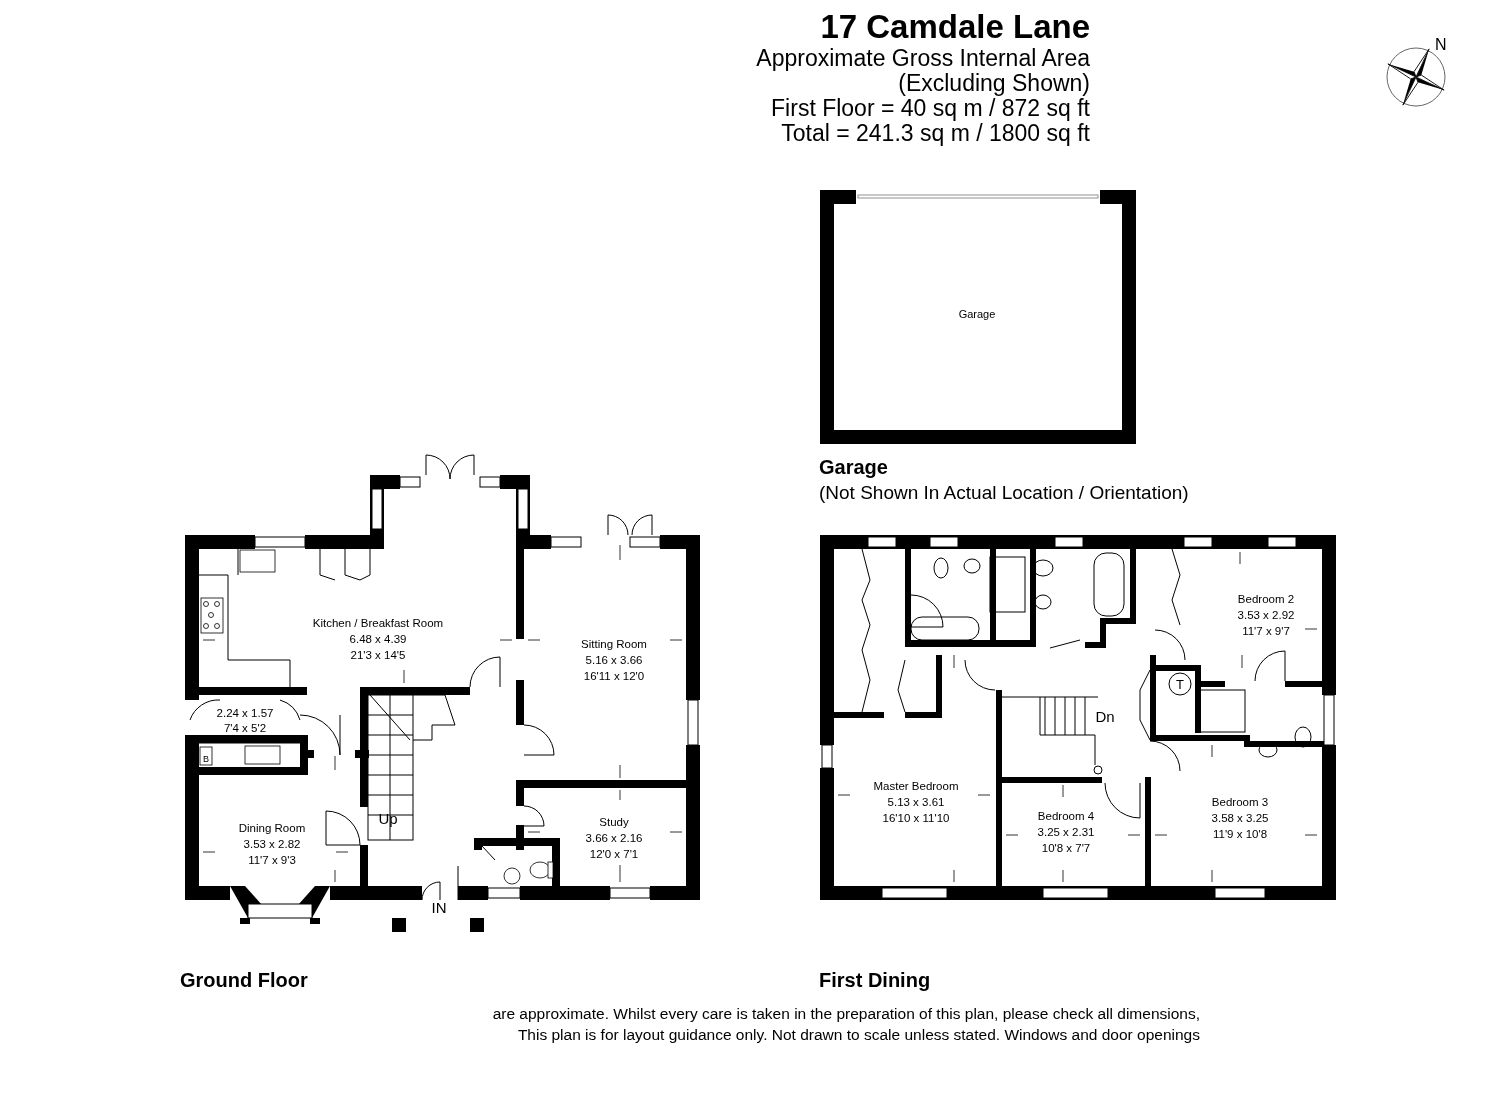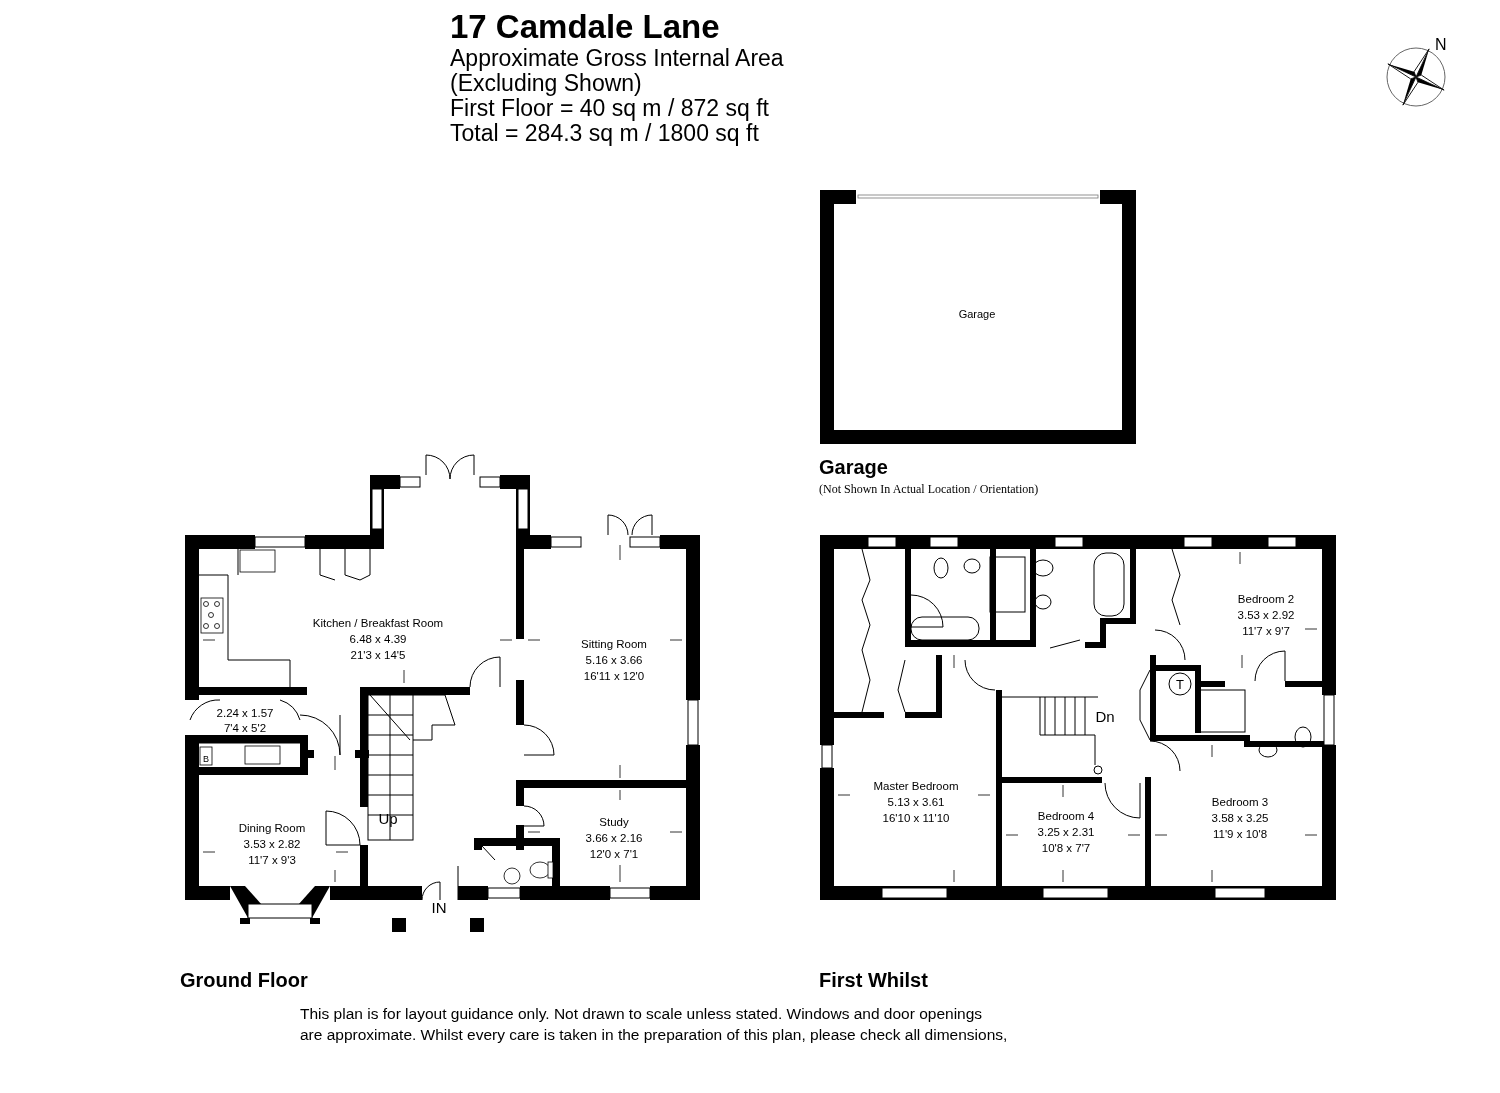--- a/index.html
+++ b/index.html
@@ -1,37 +1,37 @@
 <!DOCTYPE html>
 <html><head>
 <meta charset="utf-8">
 <style>
   html, body { margin: 0; padding: 0; background: #ffffff; }
   body { width: 1500px; height: 1093px; position: relative; overflow: hidden; font-family: "Liberation Sans", sans-serif; color: #000; }
   .abs { position: absolute; }
-  .center { text-align: left; }
+  .center { text-align: right; }
   #header { left: 450px; top: 8px; width: 640px; }
   #header .title { font-size: 33px; font-weight: bold; line-height: 38px; }
   #header .line { font-size: 23px; line-height: 25px; }
   #plan { position: absolute; left: 0; top: 0; }
   .floor-label { font-size: 20px; font-weight: bold; }
-  .garage-sub { font-size: 12px; font-family: Liberation Serif, serif; }
+  .garage-sub { font-size: 19px; }
   #disclaimer { left: 300px; top: 1003px; width: 900px; font-size: 15.5px; line-height: 21px; }
   #compass { left: 1380px; top: 30px; width: 80px; height: 80px; }
   svg text { font-family: "Liberation Sans", sans-serif; }
 </style>
 </head>
 <body>
 
 <div id="header" class="abs center">
   <div class="title">17 Camdale Lane</div>
   <div class="line">Approximate Gross Internal Area</div>
   <div class="line">(Excluding Shown)</div>
   <div class="line">First Floor = 40 sq m / 872 sq ft</div>
-  <div class="line">Total = 284.3 sq m / 1800 sq ft</div>
+  <div class="line">Total = 241.3 sq m / 1800 sq ft</div>
 </div>
 
 <div id="compass" class="abs">
   <svg width="80" height="80" viewBox="0 0 80 80">
     <circle cx="36" cy="47" r="29" fill="none" stroke="#666" stroke-width="1"></circle>
 
     <g transform="rotate(25 36 47)">
       <polygon points="36,16 40,43 36,47" fill="#000"></polygon>
       <polygon points="36,16 32,43 36,47" fill="#fff" stroke="#000" stroke-width="0.8"></polygon>
       <polygon points="67,47 40,51 36,47" fill="#000"></polygon>
@@ -323,18 +323,18 @@
     <text x="1066" y="836">3.25 x 2.31</text>
     <text x="1066" y="852">10'8 x 7'7</text>
     <text x="1105" y="722" font-size="15">Dn</text>
     <text x="1180" y="689" font-size="13">T</text>
   </g>
 </svg>
 
 <div class="abs floor-label" style="left:819px; top:456px;">Garage</div>
 <div class="abs garage-sub" style="left:819px; top:482px;">(Not Shown In Actual Location / Orientation)</div>
 <div class="abs floor-label" style="left:180px; top:969px;">Ground Floor</div>
-<div class="abs floor-label" style="left:819px; top:969px;">First Whilst</div>
+<div class="abs floor-label" style="left:819px; top:969px;">First Dining</div>
 
 <div id="disclaimer" class="abs center">
+  <div>are approximate. Whilst every care is taken in the preparation of this plan, please check all dimensions,</div>
   <div>This plan is for layout guidance only. Not drawn to scale unless stated. Windows and door openings</div>
-  <div>are approximate. Whilst every care is taken in the preparation of this plan, please check all dimensions,</div>
 </div>
 
 </body></html>

